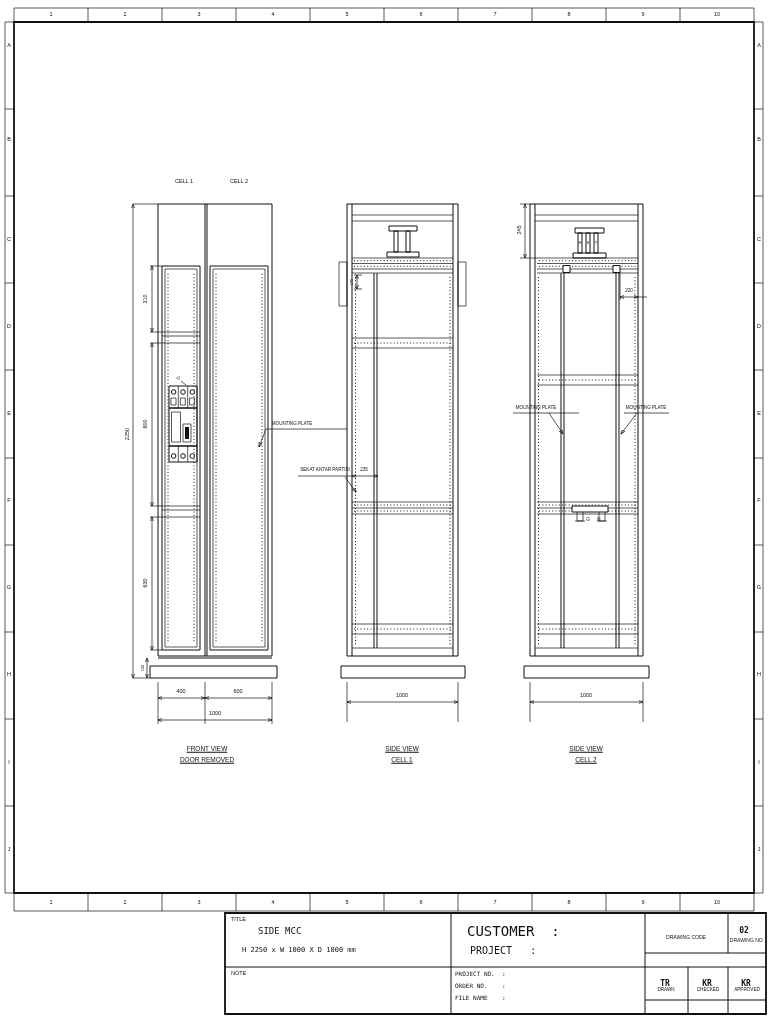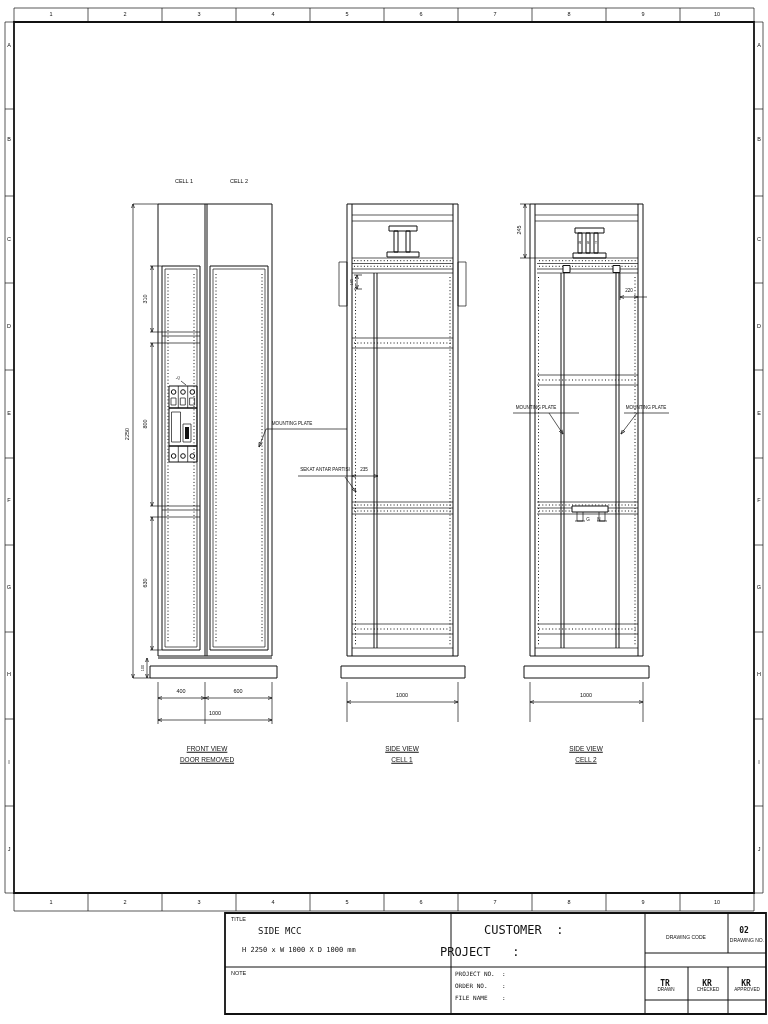--- a/index.html
+++ b/index.html
@@ -238,22 +238,22 @@
   <span class="t f4" style="left:599px;top:520px">N</span>
   <span class="t f5" style="left:586px;top:696px">1000</span>
   <span class="t f6 und" style="left:586px;top:749px">SIDE VIEW</span>
   <span class="t f6 und" style="left:586px;top:760px">CELL 2</span>
 
   <span class="tl f5" style="left:231px;top:917px">TITLE</span>
   <span class="tl mono" style="left:258px;top:927px;font-size:9px">SIDE MCC</span>
   <span class="tl mono" style="left:242px;top:947px;font-size:7px">H 2250 x W 1000 X D 1000 mm</span>
   <span class="tl f5" style="left:231px;top:971px">NOTE</span>
 
-  <span class="tl mono" style="left:484px;top:924px;font-size:12px">CUSTOMER  :</span>
-  <span class="tl mono" style="left:440px;top:946px;font-size:12px">PROJECT   :</span>
+  <span class="tl mono" style="left:467px;top:924px;font-size:14px">CUSTOMER  :</span>
+  <span class="tl mono" style="left:470px;top:946px;font-size:10px">PROJECT   :</span>
   <span class="tl mono" style="left:455px;top:971px;font-size:6px">PROJECT NO.  :</span>
   <span class="tl mono" style="left:455px;top:983px;font-size:6px">ORDER NO.    :</span>
   <span class="tl mono" style="left:455px;top:995px;font-size:6px">FILE NAME    :</span>
 
   <span class="t" style="left:686px;top:937px;font-size:5px">DRAWING CODE</span>
   <span class="t" style="left:747px;top:940px;font-size:5px">DRAWING NO.</span>
   <span class="t big" style="left:744px;top:931px">02</span>
 
   <span class="t" style="left:666px;top:990px;font-size:4.6px">DRAWN</span>
   <span class="t big" style="left:665px;top:984px">TR</span>

